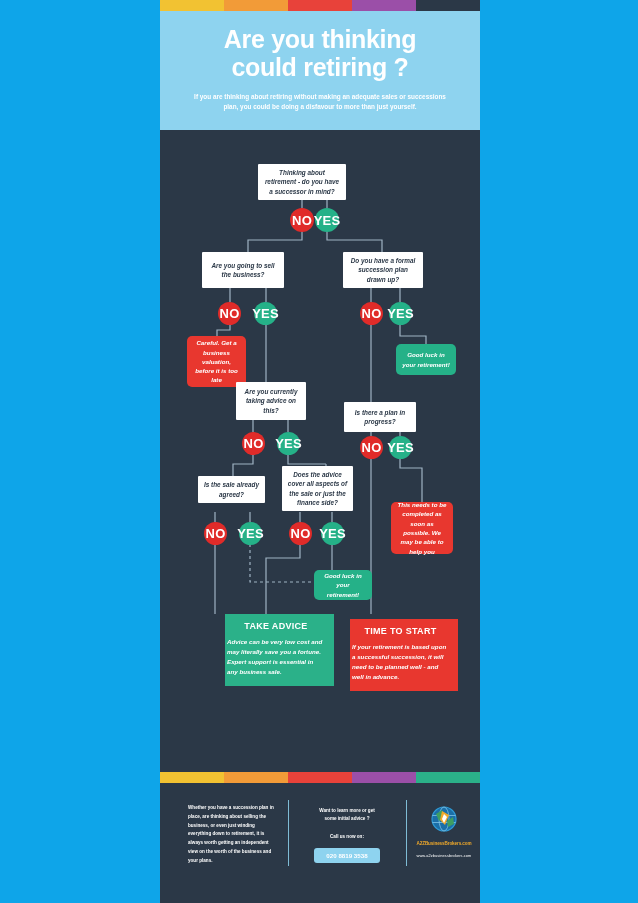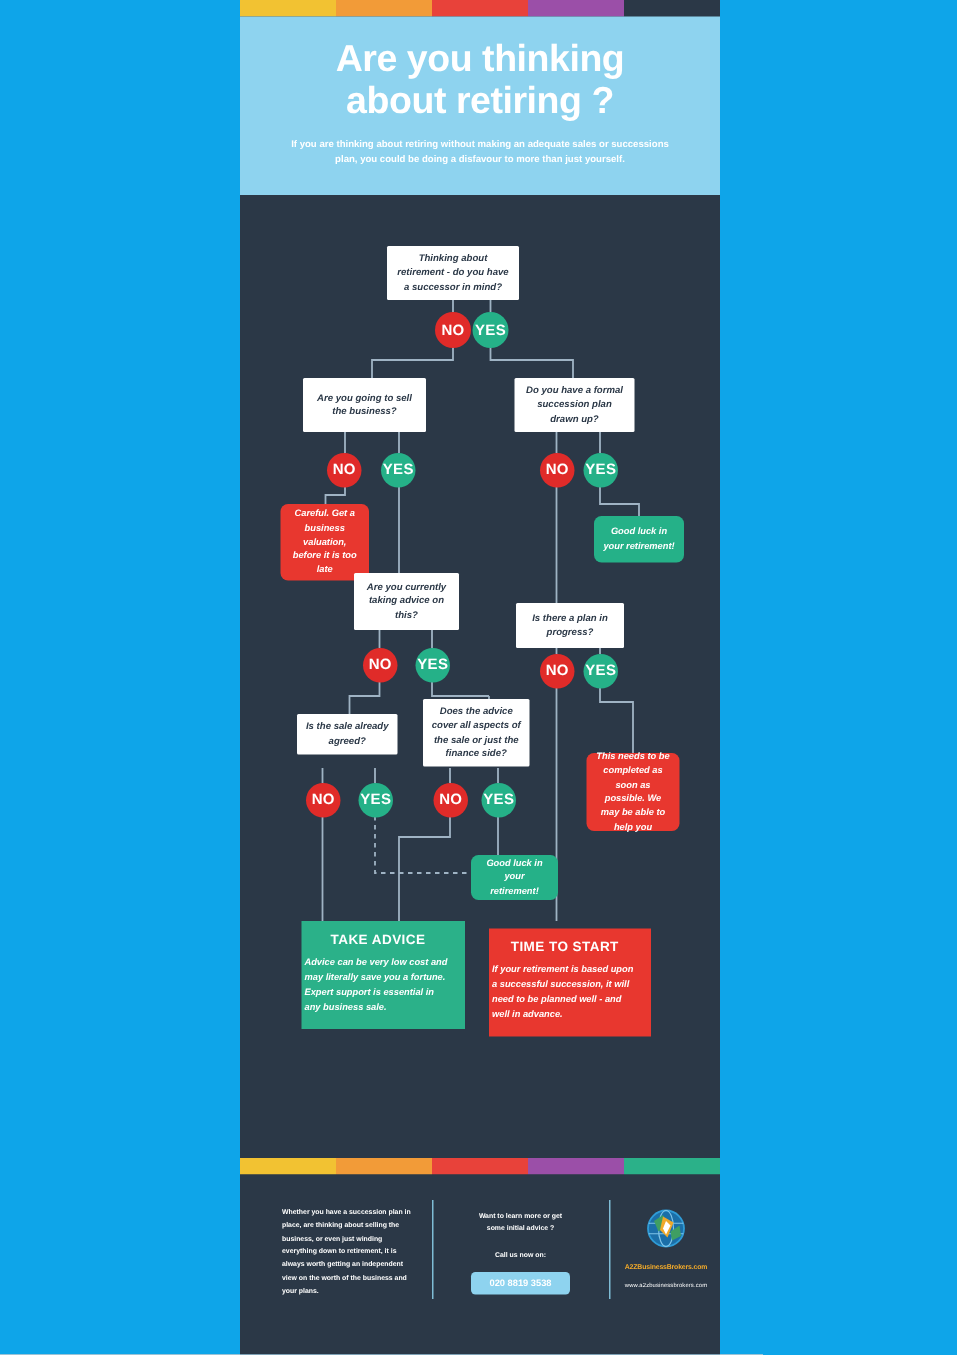--- a/index.html
+++ b/index.html
@@ -22,32 +22,32 @@
   #flow{position:absolute;left:0;top:130px;width:320px;height:640px;}
   #lines{position:absolute;left:0;top:0;width:320px;height:640px;}
 
   .node{position:absolute;box-sizing:border-box;}
 
   .qcard{background:#ffffff;color:#2b3847;border-radius:1px;
          font-style:italic;font-weight:bold;text-align:center;
          display:flex;align-items:center;justify-content:center;
          font-size:6.4px;line-height:1.45;padding:4px 5px;}
 
-  .pill{border-radius:50%;color:#ffffff;font-weight:bold;font-size:10px;
+  .pill{border-radius:50%;color:#ffffff;font-weight:bold;font-size:13px;
         display:flex;align-items:center;justify-content:center;letter-spacing:0.2px;}
   .pill.no{background:#e02b29;}
   .pill.yes{background:#25b188;}
 
   .rcard{border-radius:5px;color:#ffffff;font-style:italic;font-weight:bold;
          text-align:center;display:flex;align-items:center;justify-content:center;
          font-size:6.2px;line-height:1.5;padding:5px 6px;box-sizing:border-box;}
   .rcard.red{background:#e8372f;}
   .rcard.green{background:#25b188;}
 
-  .result{box-sizing:border-box;padding:7px 9px 9px 2px;color:#ffffff;}
+  .result{box-sizing:border-box;padding:7px 9px 9px 2px;color:#ffffff;margin-left:24px;}
   .result.green{background:#2bb189;}
   .result.red{background:#e8372f;}
   .result .rtitle{text-align:center;font-weight:bold;font-size:9px;letter-spacing:0.3px;
                   margin-bottom:6px;}
   .result .rbody{font-style:italic;font-weight:bold;font-size:6.2px;line-height:1.62;
                  white-space:pre-line;}
 
   
   .footerbar{position:absolute;left:0;top:772px;width:320px;height:11px;display:flex;}
   .footer{position:absolute;left:0;top:783px;width:320px;height:120px;background:#2b3847;}
@@ -71,21 +71,21 @@
       <div class="seg" style="width:20%;background:#f2c232"></div>
       <div class="seg" style="width:20%;background:#f29b38"></div>
       <div class="seg" style="width:20%;background:#e8423a"></div>
       <div class="seg" style="width:20%;background:#9b4fa8"></div>
       <div class="seg" style="width:20%;background:#2b3847"></div>
     </div>
 
     <div class="header">
       <h1>
         <span>Are you thinking</span><br>
-        <span>about retiring ?</span>
+        <span>could retiring ?</span>
       </h1>
       <p>If you are thinking about retiring without making an adequate sales or successions plan, you could be doing a disfavour  to more than just yourself.</p>
     </div>
 
     <div id="flow">
       <svg id="lines" viewBox="0 0 320 640">
         <g stroke="#9fb3c4" stroke-width="1.2" fill="none">
 
           <path d="M142 70 L142 78 M167 70 L167 78"></path>
 

